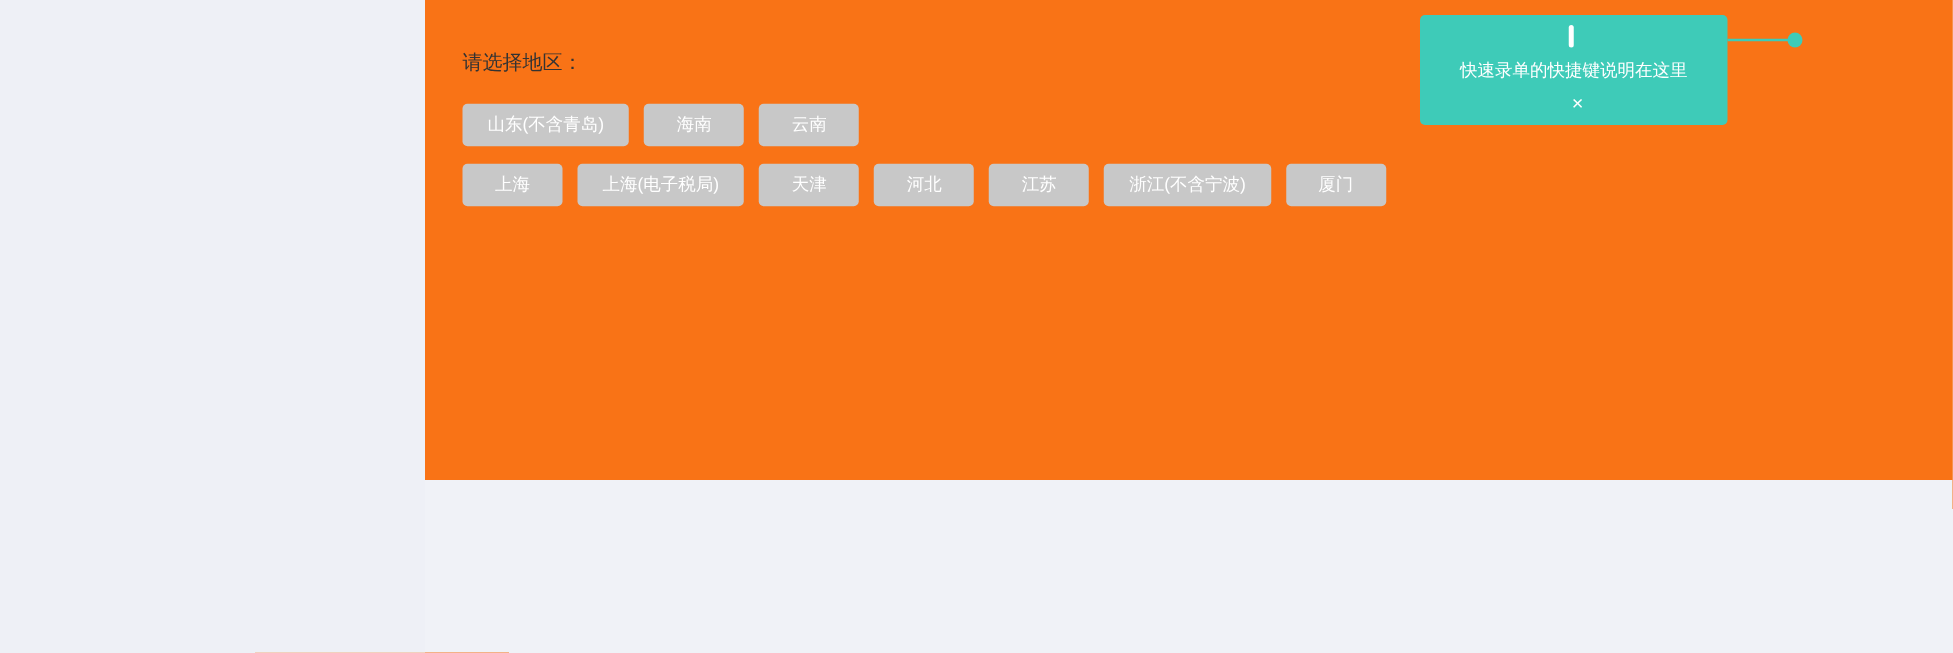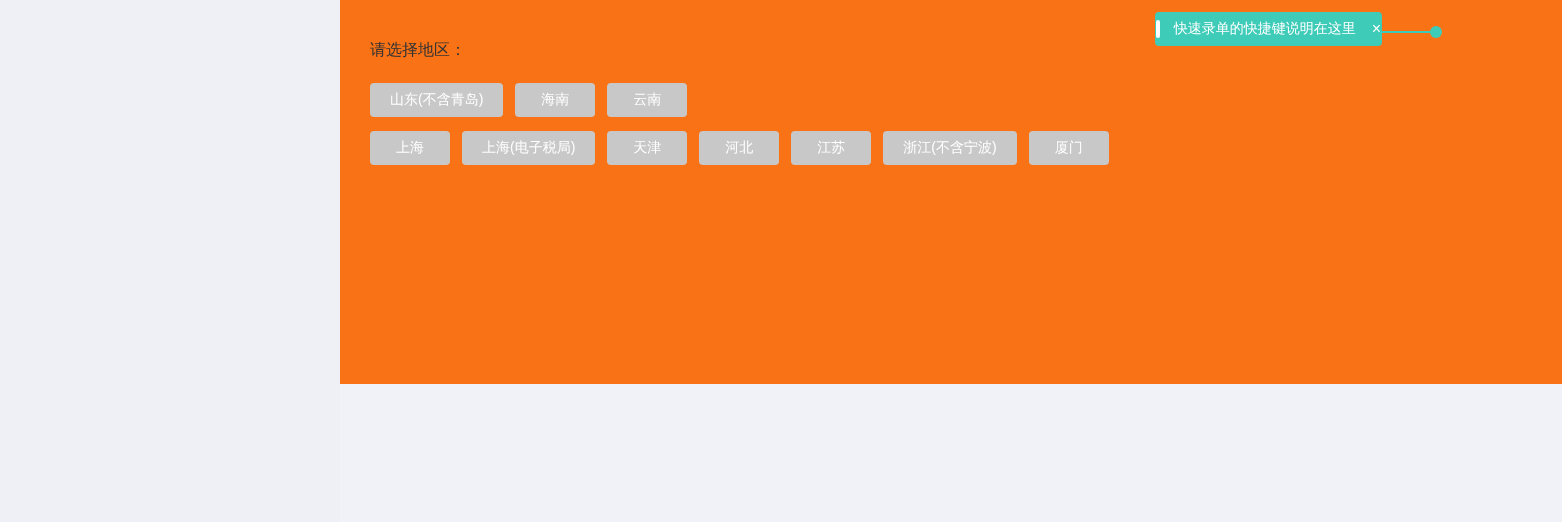--- a/index.html
+++ b/index.html
@@ -69,27 +69,28 @@
     }
 
     
     .tooltip-banner {
       position: absolute;
       top: 12px;
       right: 180px;
       background: #3ecbb8;
       color: #fff;
       border-radius: 4px;
-      padding: 8px 1px;
+      padding: 8px 32px;
       font-size: 14px;
       display: flex;
       align-items: center;
       gap: 10px;
       white-space: nowrap;
       z-index: 100;
+      flex-direction: column;
     }
 
     .tooltip-banner .bar {
       width: 4px;
       height: 18px;
       background: #fff;
       border-radius: 2px;
       display: inline-block;
       margin-right: 4px;
       flex-shrink: 0;

